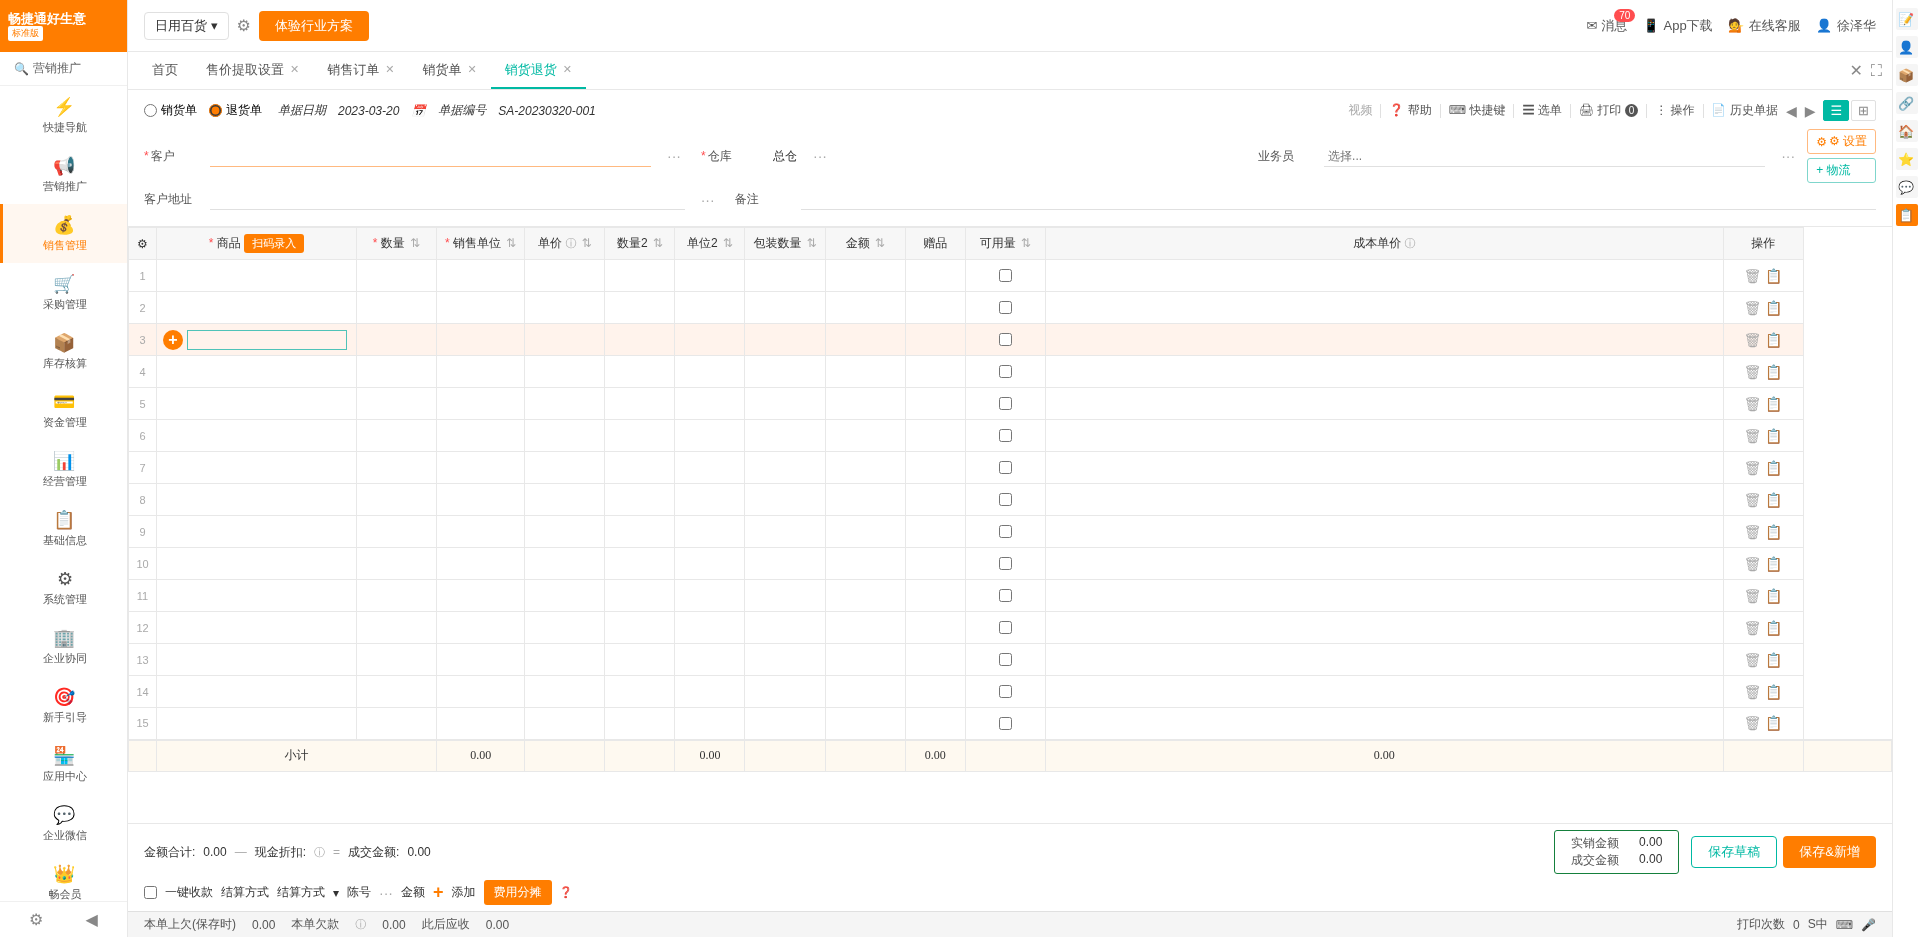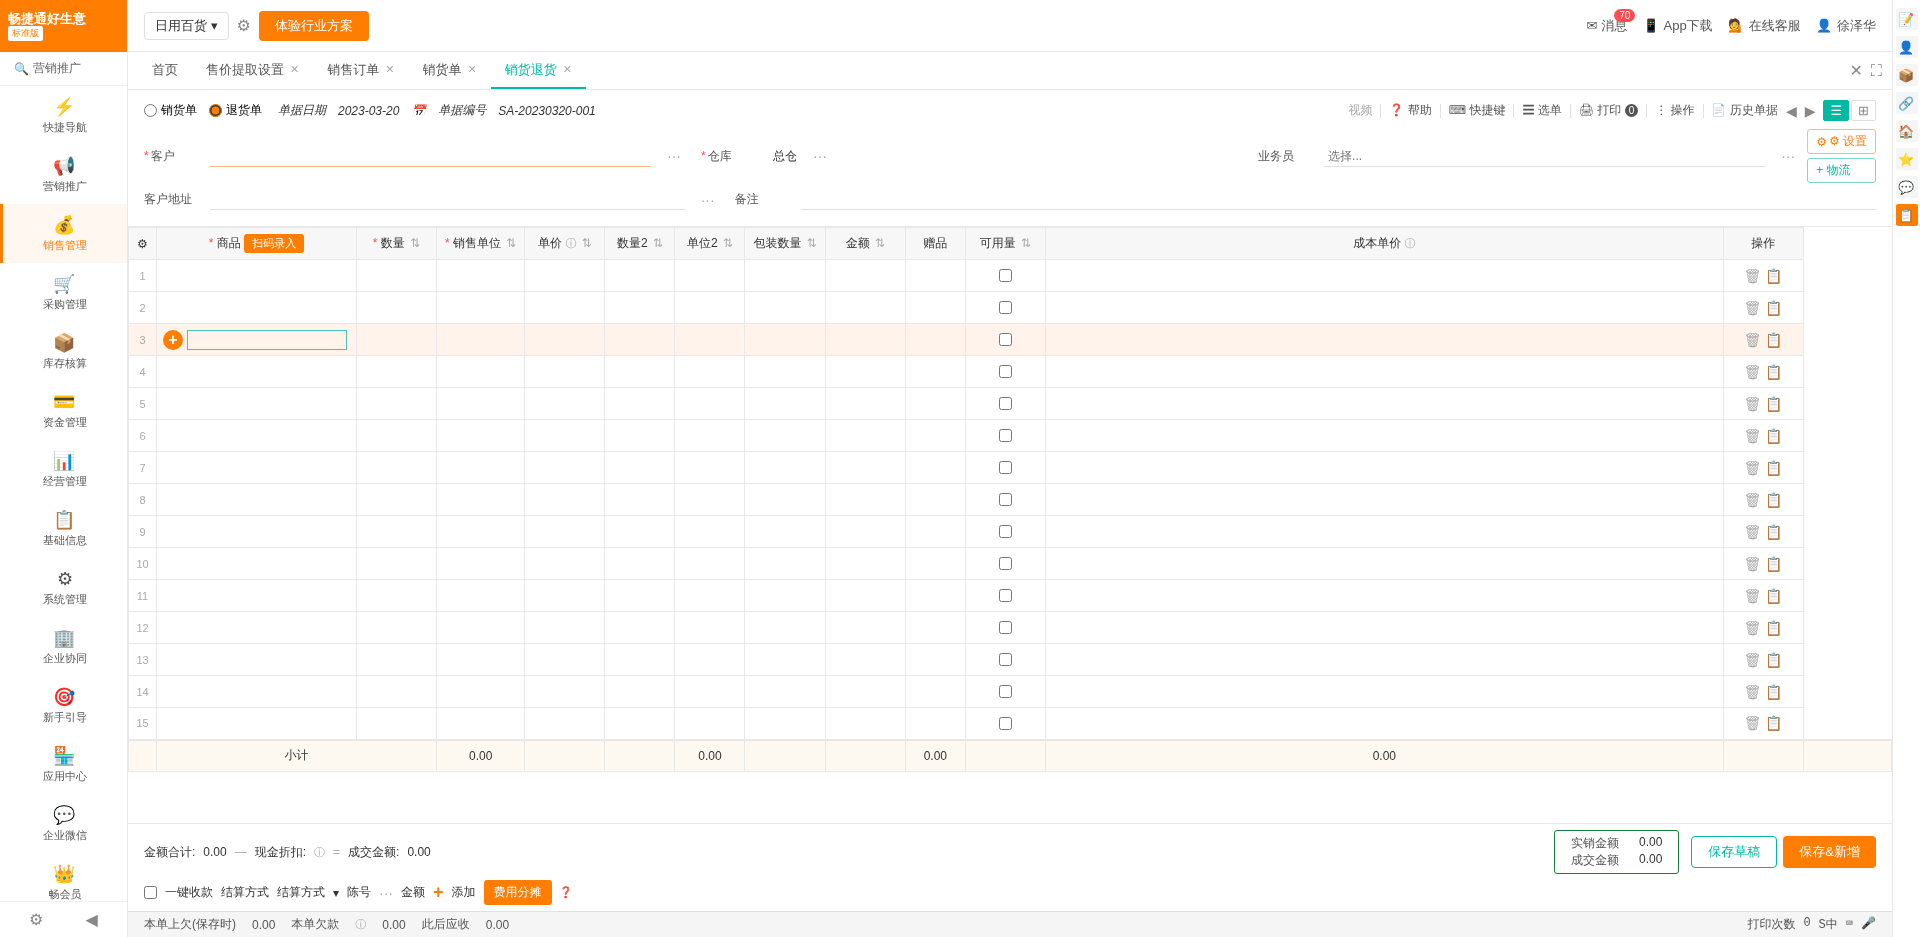--- a/index.html
+++ b/index.html
@@ -72,40 +72,40 @@
     
     .table-wrapper { flex: 1; overflow: auto; background: #fff; margin: 0; }
     .data-table { width: 100%; border-collapse: collapse; font-size: 12px; }
     .data-table th { background: #f7f7f7; border: 1px solid #e8e8e8; padding: 6px 8px; text-align: center; font-weight: 500; color: #333; white-space: nowrap; position: sticky; top: 0; z-index: 1; }
     .data-table td { border: 1px solid #e8e8e8; padding: 4px 6px; text-align: center; height: 32px; color: #333; }
     .data-table tr.active-row { background: #fff3ec; }
     .row-num { color: #aaa; font-size: 11px; }
     .scan-btn { background: #ff7d00; color: #fff; border: none; padding: 2px 8px; border-radius: 3px; cursor: pointer; font-size: 11px; }
     .sort-icon { cursor: pointer; color: #aaa; margin-left: 2px; }
     .checkbox-cell { display: flex; align-items: center; justify-content: center; }
-    .table-footer { background: #fca5a5; border-top: 2px solid #e8e8e8; }
+    .table-footer { background: #fca5a5; border-top: 2px solid #e8e8e8; font-family: Liberation Serif, serif; }
     .table-footer td { font-weight: 500; color: #333; background: #fef9f0 !important; }
     .icon-btn { background: none; border: none; cursor: pointer; color: #aaa; font-size: 14px; padding: 2px; }
 
     .add-row-btn { display: inline-flex; align-items: center; justify-content: center; width: 20px; height: 20px; background: #ff7d00; color: #fff; border-radius: 50%; cursor: pointer; font-size: 16px; font-weight: bold; }
 
     
     .bottom-bar { background: #fff; border-top: 1px solid #e8e8e8; padding: 6px 16px; display: flex; flex-direction: column; gap: 6px; }
     .bottom-row1 { display: flex; align-items: center; gap: 8px; font-size: 12px; color: #333; }
     .bottom-row2 { display: flex; align-items: center; gap: 8px; font-size: 12px; color: #333; }
     .amount-box { background: #fff; border: 1px solid #15803d; padding: 4px 16px; border-radius: 3px; text-align: right; }
     .amount-row { display: flex; justify-content: space-between; gap: 20px; font-size: 12px; color: #555; }
     .amount-val { font-weight: 500; color: #333; }
 
     .save-actions { display: flex; gap: 6px; }
     .btn-save-draft { background: #fff; border: 1px solid #00b9a3; color: #00b9a3; padding: 6px 16px; border-radius: 4px; cursor: pointer; font-size: 13px; }
     .btn-save-new { background: #ff7d00; color: #fff; border: none; padding: 6px 16px; border-radius: 4px; cursor: pointer; font-size: 13px; }
 
     .status-bar { background: #f5f5f5; padding: 4px 16px; display: flex; align-items: center; gap: 16px; font-size: 12px; color: #555; border-top: 1px solid #e0e0e0; }
-    .status-bar-right { margin-left: auto; display: flex; align-items: flex-start; gap: 8px; font-family: Liberation Mono, monospace; }
+    .status-bar-right { margin-left: auto; display: flex; align-items: center; gap: 8px; }
 
     .discount-dash { color: #aaa; }
     .equals-icon { color: #aaa; }
 
     .th-required::before { content: '*'; color: #ff4d4f; }
     .th-info { color: #aaa; cursor: pointer; font-size: 11px; }
 
     .input-cell { border: 1px solid #4fc3b8; outline: none; width: 100%; background: transparent; font-size: 12px; text-align: center; padding: 2px 4px; }
 
     

